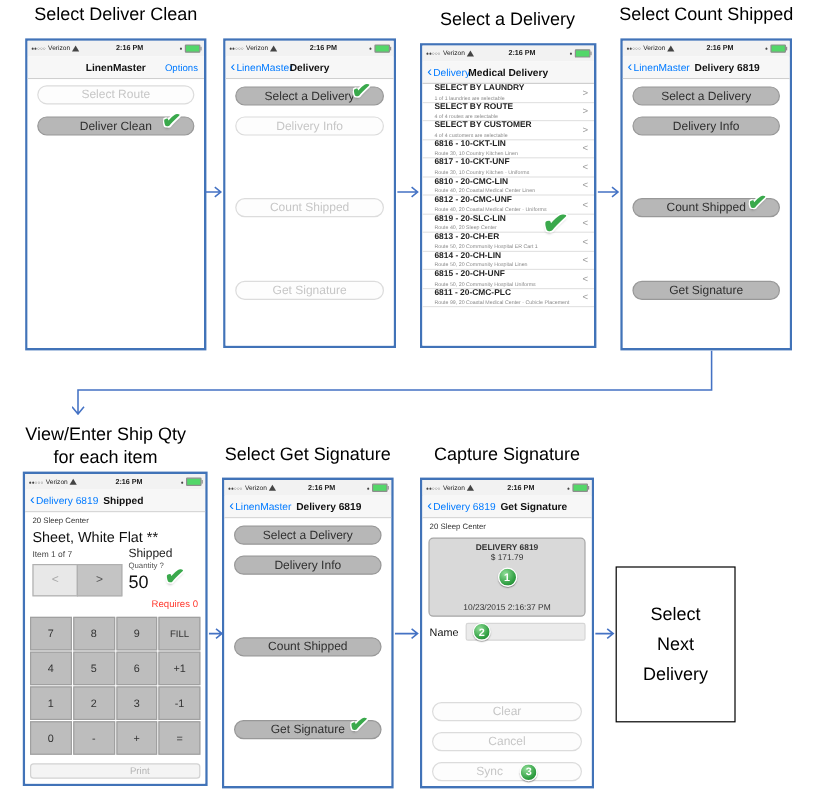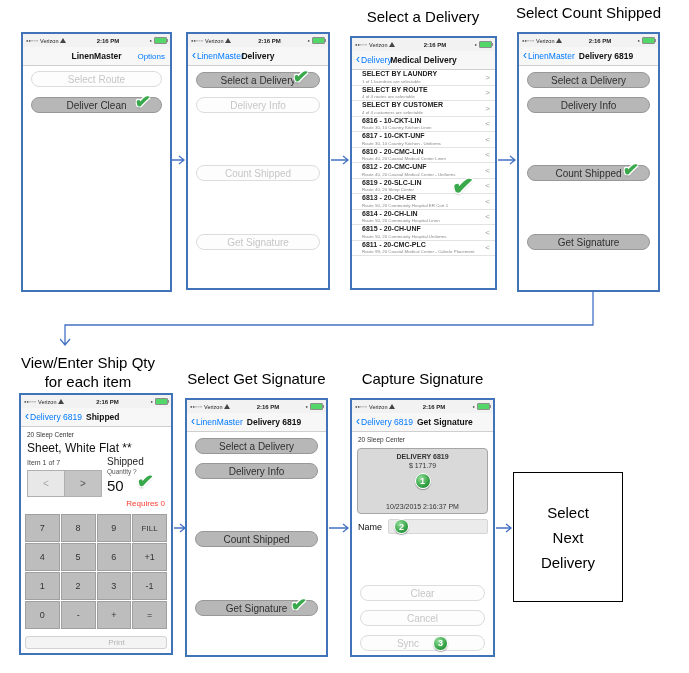--- a/index.html
+++ b/index.html
@@ -82,20 +82,21 @@
     font-size:15px;line-height:25px;}
 
   .arrow{position:absolute;}
   .arrow svg{display:block;}
 </style>
 </head>
 <body>
 
 <div class="canvas">
 
+  <div class="caption" style="left:21px;top:3px;width:151px;">Select Deliver Clean</div>
   <div class="caption" style="left:348px;top:7px;width:150px;">Select a Delivery</div>
   <div class="caption" style="left:515px;top:3px;width:147px;">Select Count Shipped</div>
   <div class="caption" style="left:2px;top:353px;width:172px;">
     <div>View/Enter Ship Qty</div>
     <div>for each item</div>
   </div>
   <div class="caption" style="left:183px;top:369px;width:147px;">Select Get Signature</div>
   <div class="caption" style="left:348px;top:369px;width:149px;">Capture Signature</div>
 
   <div class="phone" style="left:21px;top:32px;width:151px;height:260px;">
@@ -437,21 +438,21 @@
       <div class="pill light" style="top:178px;">
           <span>Cancel</span>
         </div>
       <div class="pill light" style="top:203px;">
           <span>Sync</span>
           <span class="badge" style="margin-left:14px;">3</span>
         </div>
     </div>
   </div>
 
-  <div class="finalbox" style="left:513px;top:472px;width:110px;height:130px;">
+  <div class="finalbox" style="left:513px;top:472px;width:100px;height:130px;">
     <div>Select</div>
     <div>Next</div>
     <div>Delivery</div>
   </div>
 
   <div class="arrow" style="left:171px;top:152px;">
     <svg width="16" height="16">
         <path d="M0 8 H12 M8 4 L13 8 L8 12" stroke="#4472c4" stroke-width="1.3" fill="none"></path>
       </svg>
   </div>

